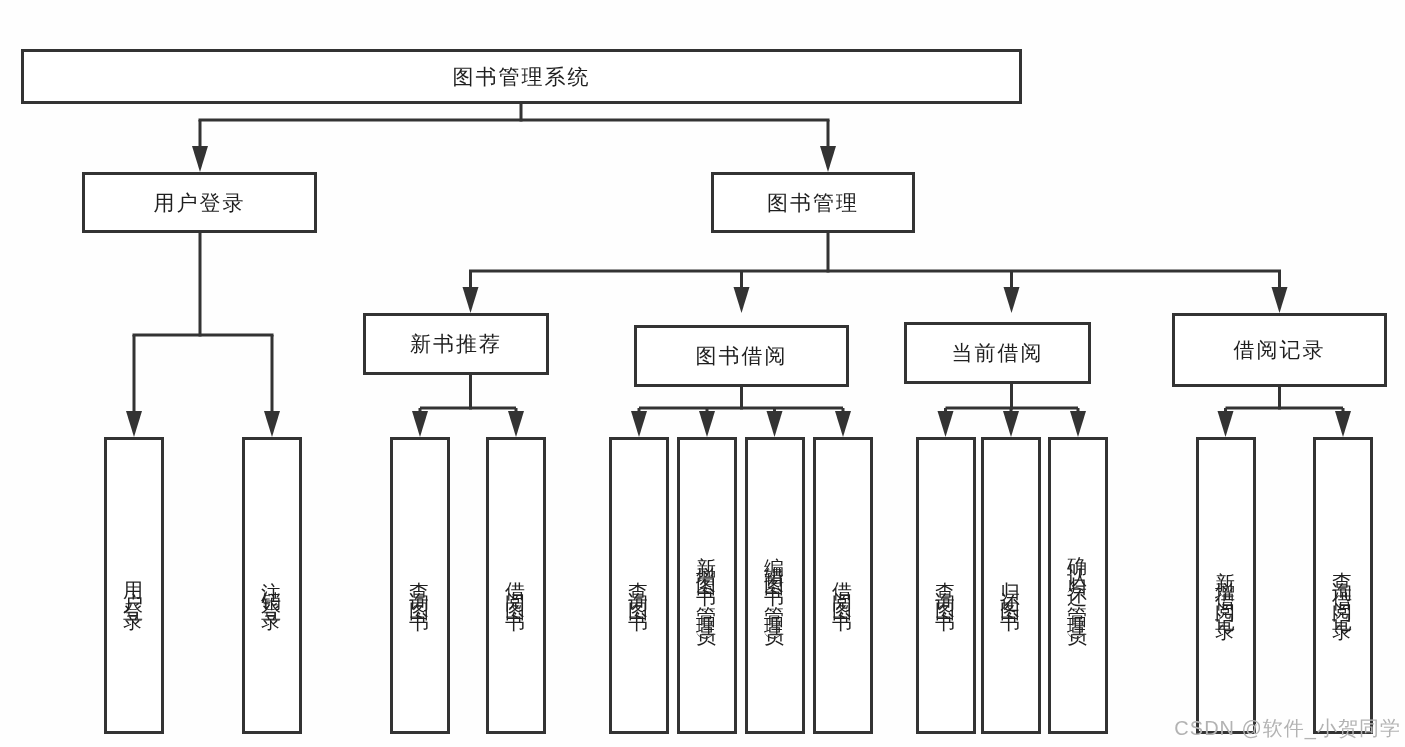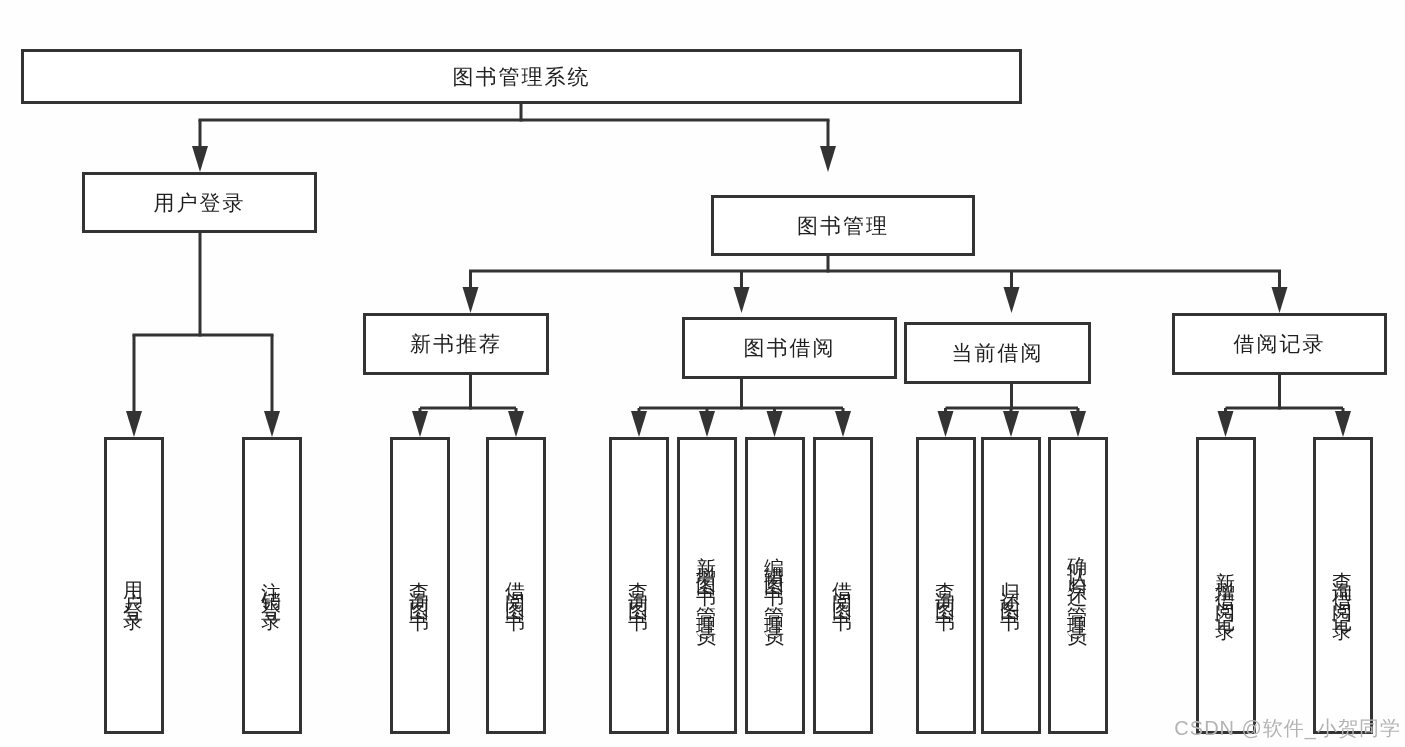--- a/index.html
+++ b/index.html
@@ -32,25 +32,25 @@
     color: #1f1f1f;
     z-index: 2;
   }
   .node .hlabel {
     font-size: 21px;
     letter-spacing: 2px;
     white-space: nowrap;
   }
   .root-node   { left: 21px;  top: 13px;  width: 1001px; height: 55px; margin-top: 36px; }
   .l2-a        { left: 82px;  top: 172px; width: 235px;  height: 61px; }
-  .l2-b        { left: 711px; top: 172px; width: 264px;  height: 61px; margin-top: 23px; }
+  .l2-b        { left: 711px; top: 172px; width: 204px;  height: 61px; }
   .l3-0        { left: 363px; top: 313px; width: 186px;  height: 62px; }
-  .l3-1        { left: 634px; top: 317px; width: 215px;  height: 62px; margin-left: 48px; }
+  .l3-1        { left: 634px; top: 325px; width: 215px;  height: 62px; }
   .l3-2        { left: 904px; top: 322px; width: 187px;  height: 62px; }
-  .l3-3        { left: 1172px;top: 313px; width: 215px;  height: 62px; justify-content: center; }
+  .l3-3        { left: 1172px;top: 313px; width: 215px;  height: 74px; justify-content: center; }
   .leaf {
     position: absolute;
     box-sizing: border-box;
     top: 437px;
     width: 60px;
     height: 297px;
     border: 3px solid #333333;
     background: #ffffff;
     display: flex;
     align-items: center;

